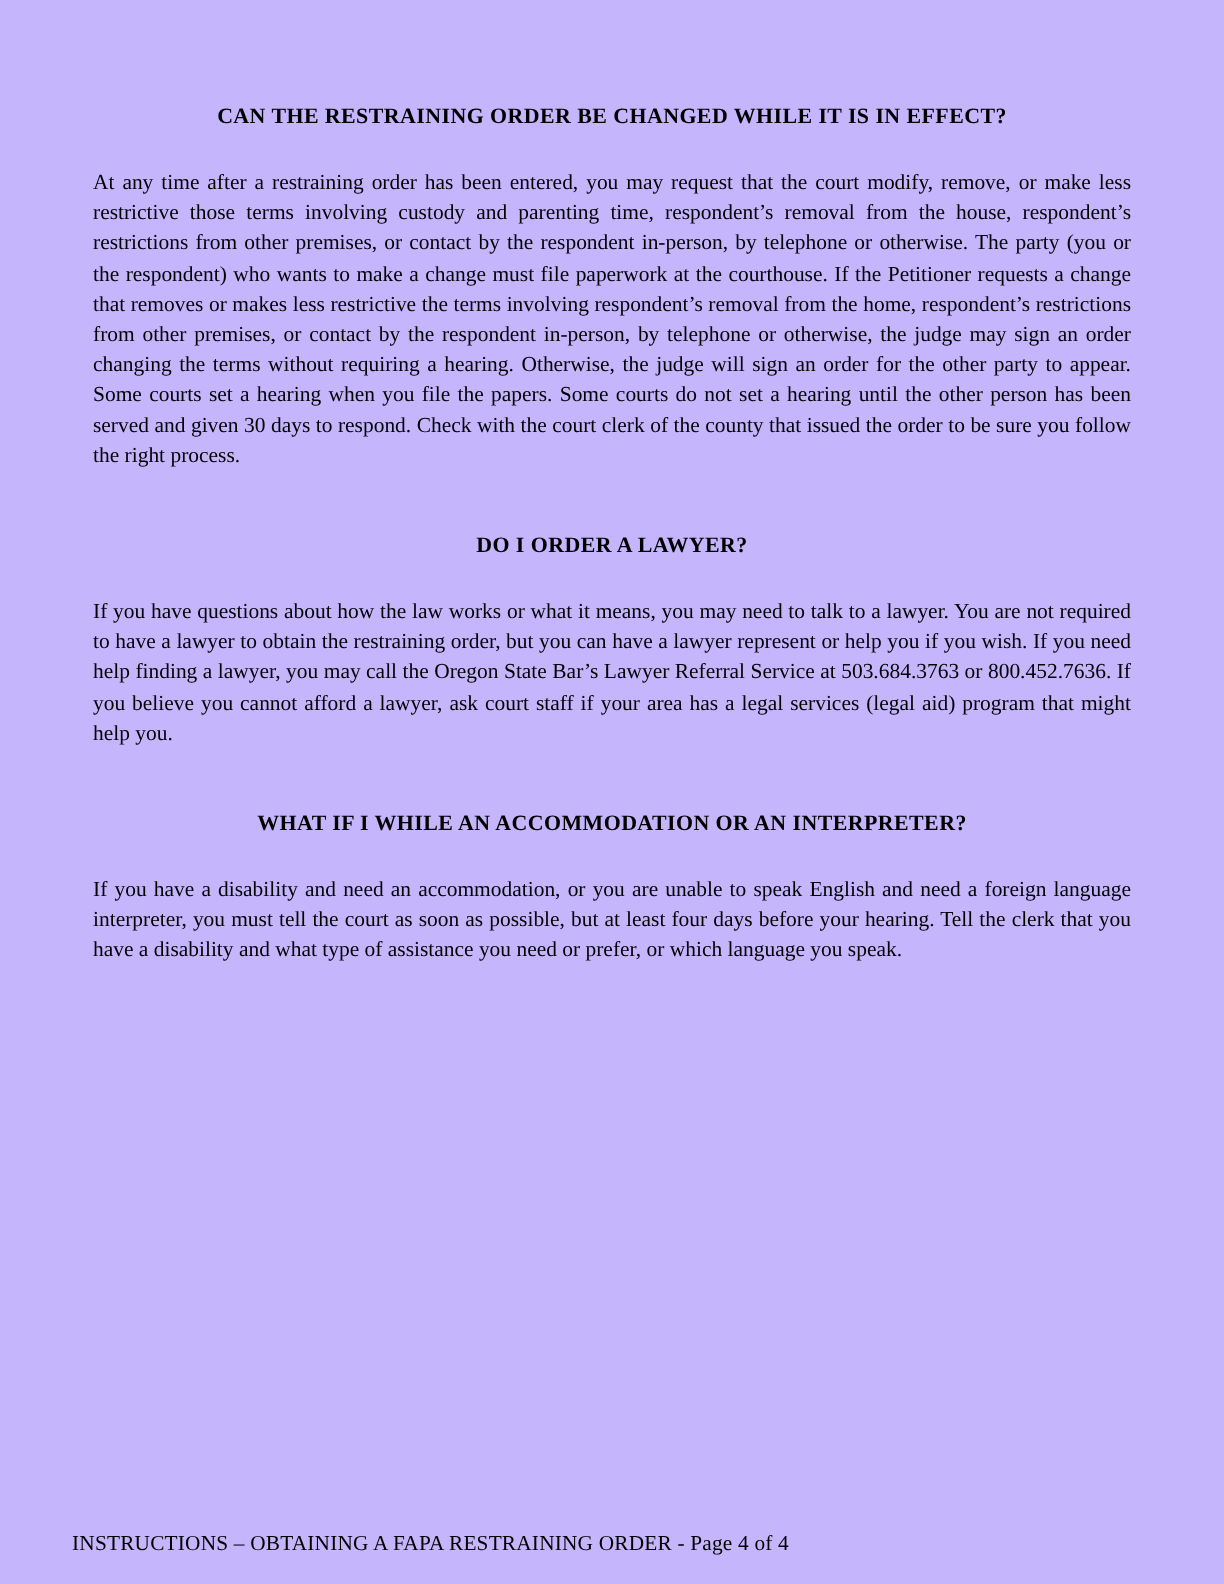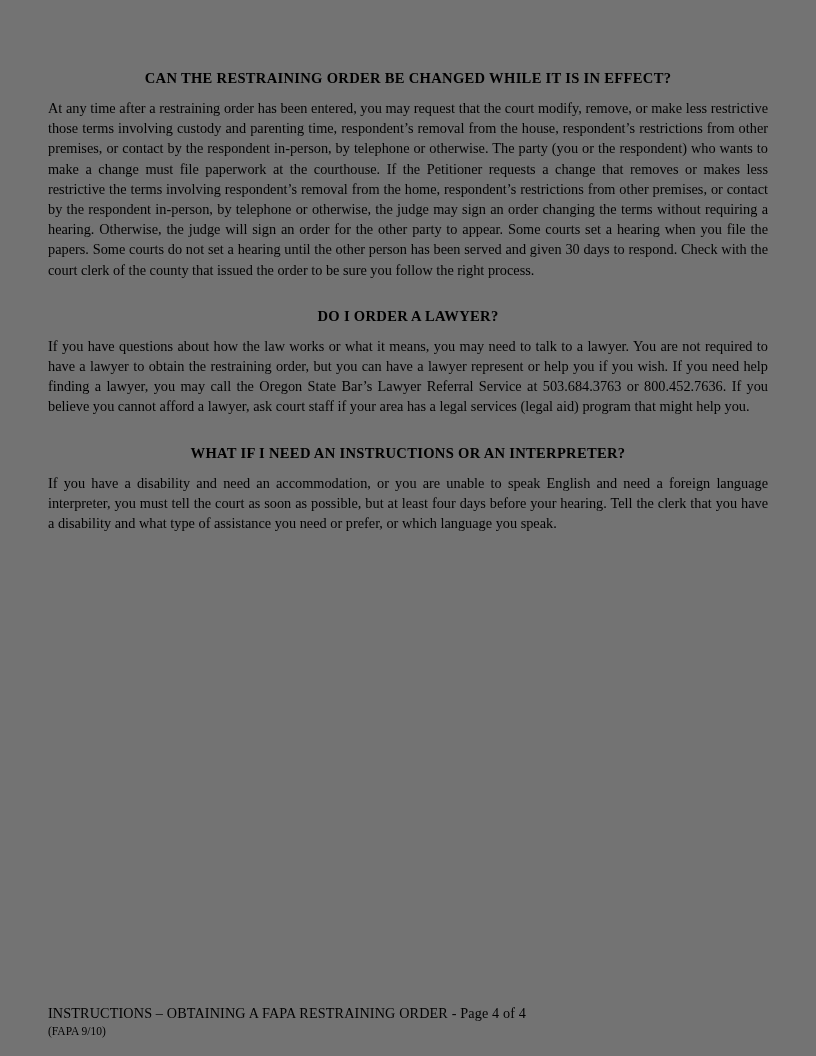--- a/index.html
+++ b/index.html
@@ -4,21 +4,21 @@
 <style>
   html, body {
     margin: 0;
     padding: 0;
     background: #ffffff;
   }
   .page {
     position: relative;
     width: 816px;
     height: 1056px;
-    background: #737373;
+    background: #c4b5fd;
     margin: 0 auto;
     overflow: hidden;
     font-family: "Liberation Serif", "DejaVu Serif", serif;
     color: #000000;
     box-sizing: border-box;
   }
   .content {
     position: absolute;
     left: 48px;
     top: 0;
@@ -30,21 +30,21 @@
     font-size: 14.6px;
     line-height: 20px;
     letter-spacing: 0.02em;
     margin: 0;
   }
   .body-text {
     text-align: justify;
     text-justify: inter-word;
     font-size: 14.3px;
     line-height: 20.2px;
-    margin: 0;
+    margin: 14px;
     hyphens: none;
   }
   .spacer-after-heading { height: 10px; }
   .spacer-between-sections { height: 26px; }
   .spacer-heading-top { height: 68px; }
 
   .footer {
     position: absolute;
     left: 48px;
     bottom: 18px;
@@ -77,24 +77,23 @@
     <p class="body-text">At any time after a restraining order has been entered, you may request that the court modify, remove, or make less restrictive those terms involving custody and parenting time, respondent’s removal from the house, respondent’s restrictions from other premises, or contact by the respondent in-person, by telephone or otherwise.  The party (you or the respondent) who wants to make a change must file paperwork at the courthouse.  If the Petitioner requests a change that removes or makes less restrictive the terms involving respondent’s removal from the home, respondent’s restrictions from other premises, or contact by the respondent in-person, by telephone or otherwise, the judge may sign an order changing the terms without requiring a hearing.  Otherwise, the judge will sign an order for the other party to appear.  Some courts set a hearing when you file the papers.  Some courts do not set a hearing until the other person has been served and given 30 days to respond.  Check with the court clerk of the county that issued the order to be sure you follow the right process.</p>
 
     <div class="spacer-between-sections"></div>
 
     <h2 class="section-heading">DO I ORDER A LAWYER?</h2>
     <div class="spacer-after-heading"></div>
     <p class="body-text">If you have questions about how the law works or what it means, you may need to talk to a lawyer.  You are not required to have a lawyer to obtain the restraining order, but you can have a lawyer represent or help you if you wish.  If you need help finding a lawyer, you may call the Oregon State Bar’s Lawyer Referral Service at 503.684.3763 or 800.452.7636.  If you believe you cannot afford a lawyer, ask court staff if your area has a legal services (legal aid) program that might help you.</p>
 
     <div class="spacer-between-sections"></div>
 
-    <h2 class="section-heading">WHAT IF I NEED AN INSTRUCTIONS OR AN INTERPRETER?</h2>
+    <h2 class="section-heading">WHAT IF I WHILE AN ACCOMMODATION OR AN INTERPRETER?</h2>
     <div class="spacer-after-heading"></div>
     <p class="body-text">If you have a disability and need an accommodation, or you are unable to speak English and need a foreign language interpreter, you must tell the court as soon as possible, but at least four days before your hearing.  Tell the clerk that you have a disability and what type of assistance you need or prefer, or which language you speak.</p>
 
   </div>
 
   <div class="footer">
     <p class="footer-main">INSTRUCTIONS – OBTAINING A FAPA RESTRAINING ORDER - Page 4 of 4</p>
-    <p class="footer-sub">(FAPA 9/10)</p>
   </div>
 
 </div>
 
 </body></html>

